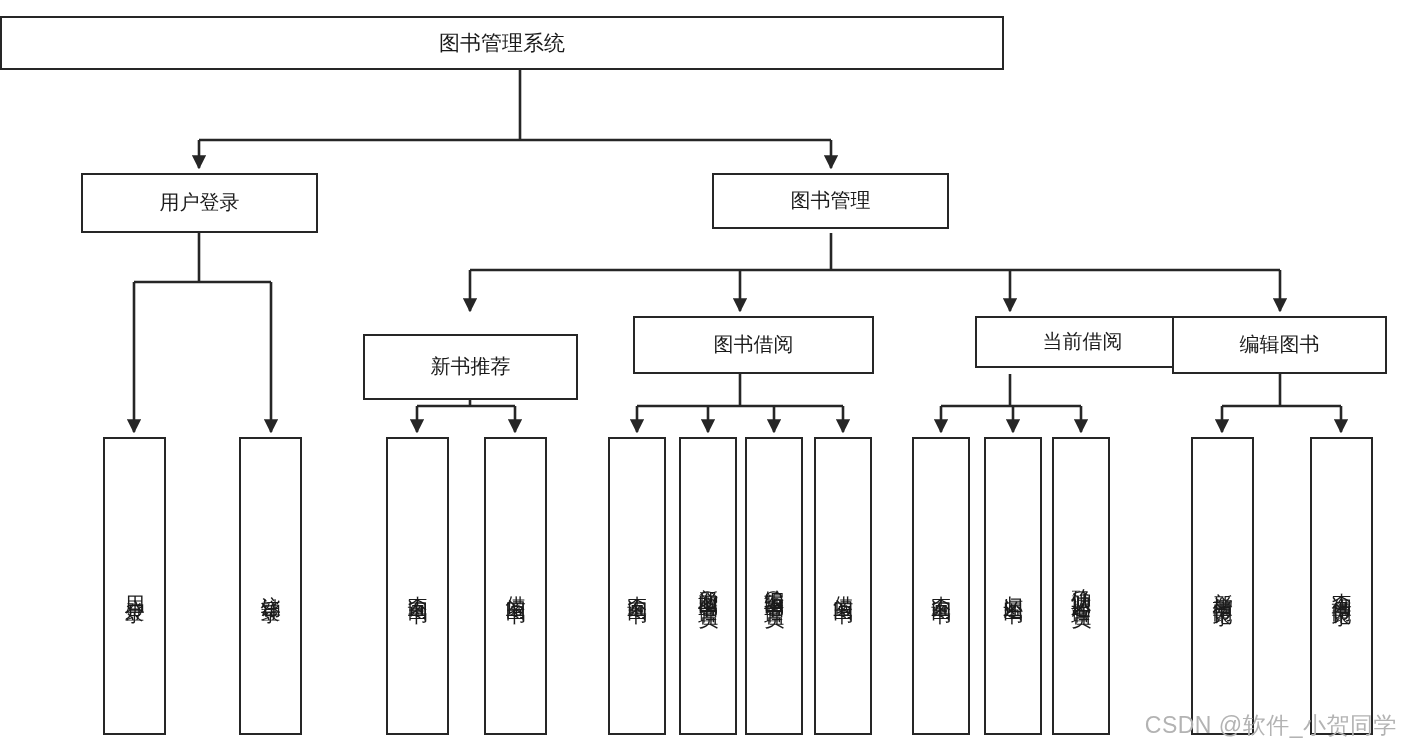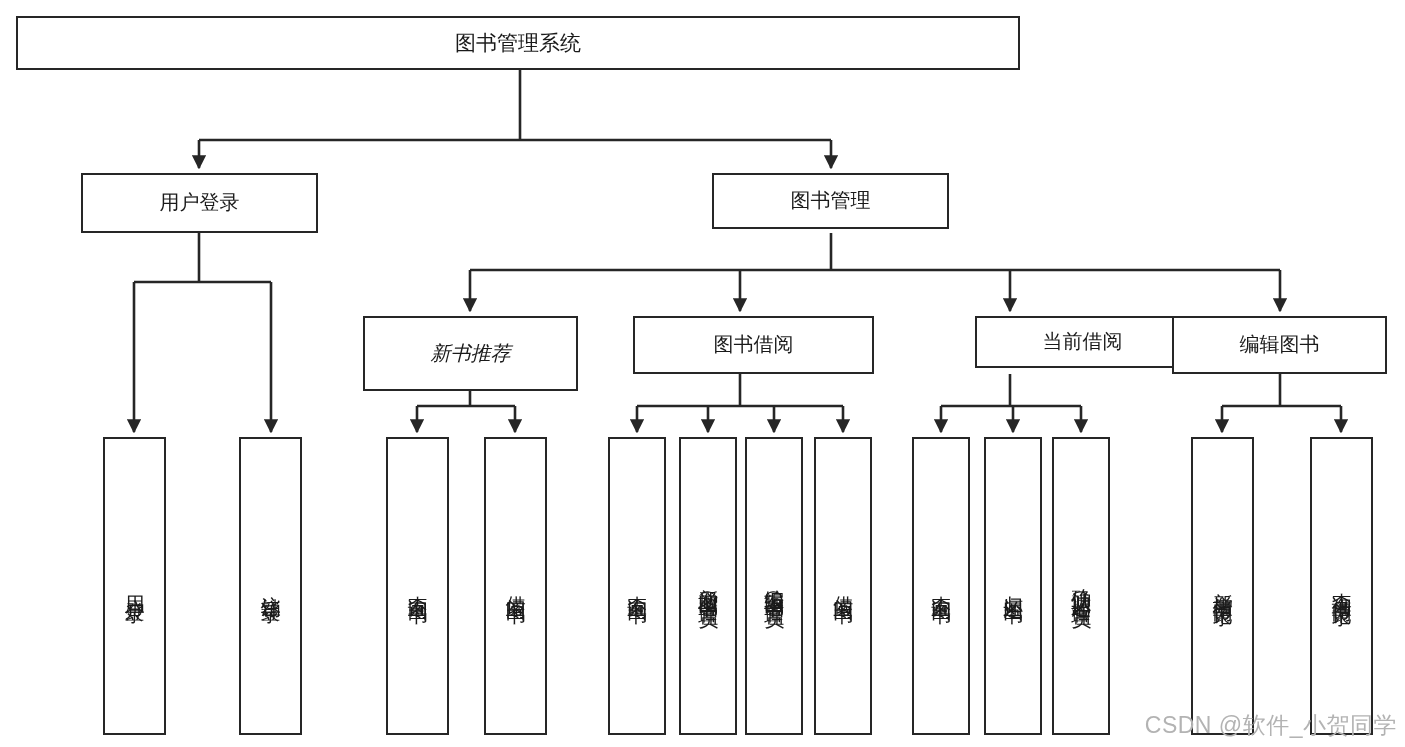--- a/index.html
+++ b/index.html
@@ -114,30 +114,30 @@
       <path d="M 1081 406 L 1081 432" marker-end="url(#arrow)"></path>
 
       <path d="M 1280 374 L 1280 406"></path>
       <path d="M 1222 406 L 1341 406"></path>
       <path d="M 1222 406 L 1222 432" marker-end="url(#arrow)"></path>
       <path d="M 1341 406 L 1341 432" marker-end="url(#arrow)"></path>
     </g>
   </svg>
 
   <div id="nodes-layer">
-      <div class="node root" style="left: 16px; top: 16px; width: 1004px; height: 54px;">
+      <div class="node root" style="left: 0; top: 16px; width: 1004px; height: 54px;">
         <span class="node-label">图书管理系统</span>
       </div>
       <div class="node level2" style="left: 81px; top: 173px; width: 237px; height: 60px;">
         <span class="node-label">用户登录</span>
       </div>
       <div class="node level2" style="left: 712px; top: 173px; width: 237px; height: 56px;">
         <span class="node-label">图书管理</span>
       </div>
-      <div class="node level3" style="left: 363px; top: 316px; width: 215px; height: 75px; font-style: italic;">
+      <div class="node level3" style="left: 363px; top: 334px; width: 215px; height: 66px;">
         <span class="node-label">新书推荐</span>
       </div>
       <div class="node level3" style="left: 633px; top: 316px; width: 241px; height: 58px;">
         <span class="node-label">图书借阅</span>
       </div>
       <div class="node level3" style="left: 927px; top: 316px; width: 215px; height: 52px; margin-left: 48px;">
         <span class="node-label">当前借阅</span>
       </div>
       <div class="node level3" style="left: 1172px; top: 316px; width: 215px; height: 58px;">
         <span class="node-label">编辑图书</span>

